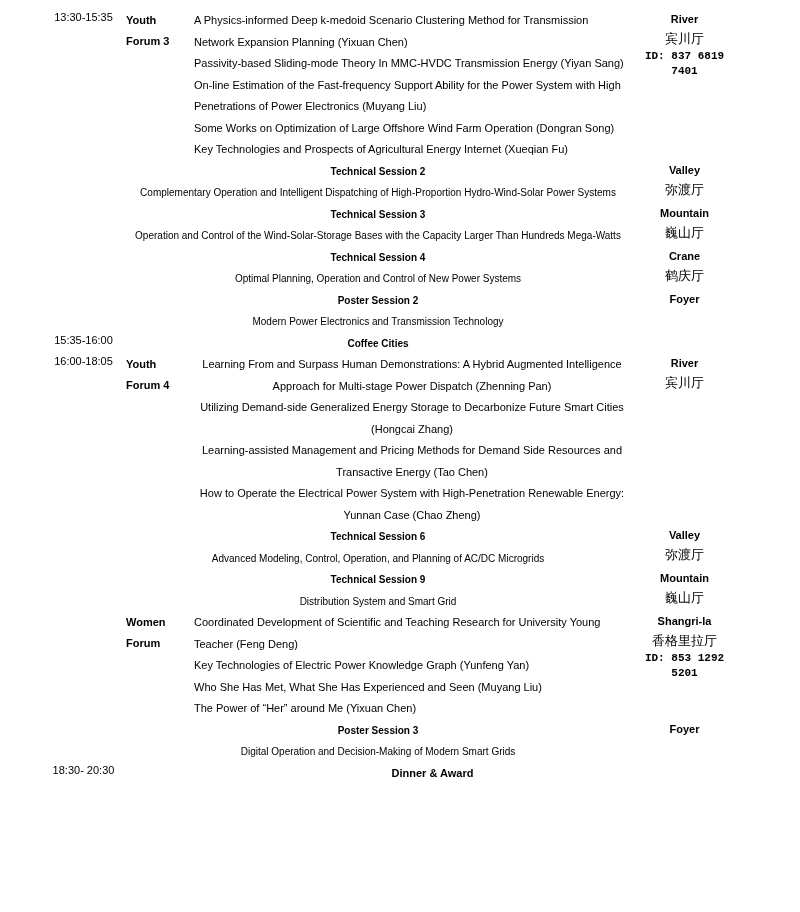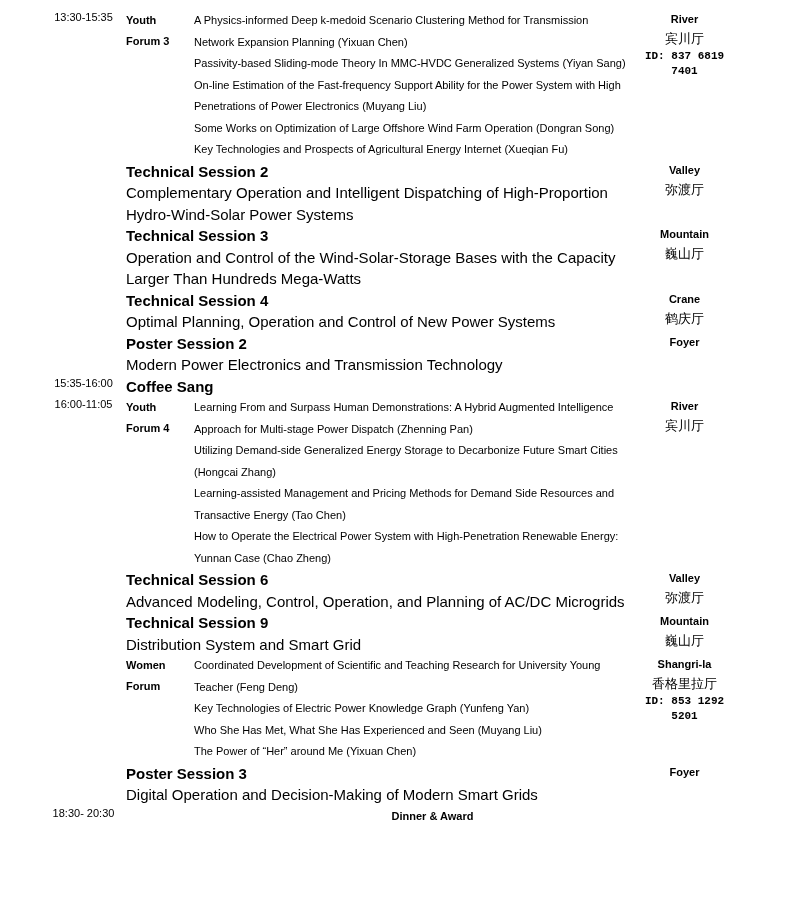--- a/index.html
+++ b/index.html
@@ -57,23 +57,23 @@
     text-align: left;
     padding-left: 8px;
     font-weight: bold;
     font-size: 11px;
     line-height: 21px;
   }
   .label-cell span { display: block; white-space: nowrap; }
 
   .body-cell {
     padding: 4px 7px 5px 8px;
-    font-size: 15px;
+    font-size: 10px;
     line-height: 21.5px;
-    text-align: left;
+    text-align: center;
   }
   .body-cell .ttl { font-weight: bold; display: block; }
   .body-cell .dsc { display: block; }
 
   .venue-cell {
     vertical-align: middle;
     text-align: center;
     line-height: 19px;
   }
   .venue-cell .v-en {
@@ -137,21 +137,21 @@
       <span>Forum 3</span>
     </td>
 
     <td class="maj-t bx-r" style="padding:0;">
       <table class="subtable">
         <tbody>
           <tr>
             <td>A Physics-informed Deep k-medoid Scenario Clustering Method for Transmission Network Expansion Planning (Yixuan Chen)</td>
               </tr>
           <tr>
-            <td>Passivity-based Sliding-mode Theory In MMC-HVDC Generalized Systems (Yiyan Sang)</td>
+            <td>Passivity-based Sliding-mode Theory In MMC-HVDC Transmission Energy (Yiyan Sang)</td>
               </tr>
           <tr>
             <td>On-line Estimation of the Fast-frequency Support Ability for the Power System with High Penetrations of Power Electronics (Muyang Liu)</td>
               </tr>
           <tr>
             <td>Some Works on Optimization of Large Offshore Wind Farm Operation (Dongran Song)</td>
               </tr>
           <tr>
             <td>Key Technologies and Prospects of Agricultural Energy Internet (Xueqian Fu)</td>
               </tr>
@@ -205,89 +205,89 @@
       <span class="dsc">Modern Power Electronics and Transmission Technology</span>
     </td>
     <td class="venue-cell maj-r maj-b">
       <span class="v-en">Foyer</span>
     </td>
   </tr>
 
   <tr>
     <td class="time-cell maj-l bx-r maj-b">15:35-16:00</td>
     <td class="body-cell bx-r maj-b" colspan="2">
-      <span class="ttl">Coffee Sang</span>
+      <span class="ttl">Coffee Cities</span>
     </td>
     <td class="venue-cell maj-r maj-b"></td>
   </tr>
 
   <tr>
-    <td class="time-cell maj-l bx-r maj-b" rowspan="5">16:00-11:05</td>
+    <td class="time-cell maj-l bx-r maj-b" rowspan="5">16:00-18:05</td>
 
     <td class="label-cell bx-r">
       <span>Youth</span>
       <span>Forum 4</span>
     </td>
 
+    <td class="bx-r" style="padding:0;text-align:center;">
+      <table class="subtable">
+        <tbody>
+          <tr>
+            <td>Learning From and Surpass Human Demonstrations: A Hybrid Augmented Intelligence Approach for Multi-stage Power Dispatch (Zhenning Pan)</td>
+              </tr>
+          <tr>
+            <td>Utilizing Demand-side Generalized Energy Storage to Decarbonize Future Smart Cities (Hongcai Zhang)</td>
+              </tr>
+          <tr>
+            <td>Learning-assisted Management and Pricing Methods for Demand Side Resources and Transactive Energy (Tao Chen)</td>
+              </tr>
+          <tr>
+            <td>How to Operate the Electrical Power System with High-Penetration Renewable Energy: Yunnan Case (Chao Zheng)</td>
+              </tr>
+        </tbody>
+      </table>
+    </td>
+
+    <td class="venue-cell maj-r bx-b">
+      <span class="v-en">River</span>
+      <span class="v-cn">宾川厅</span>
+    </td>
+  </tr>
+
+  <tr>
+    <td class="body-cell bx-r bx-b" colspan="2">
+      <span class="ttl">Technical Session 6</span>
+      <span class="dsc">Advanced Modeling, Control, Operation, and Planning of AC/DC Microgrids</span>
+    </td>
+    <td class="venue-cell maj-r bx-b">
+      <span class="v-en">Valley</span>
+      <span class="v-cn">弥渡厅</span>
+    </td>
+  </tr>
+
+  <tr>
+    <td class="body-cell bx-r bx-b" colspan="2">
+      <span class="ttl">Technical Session 9</span>
+      <span class="dsc">Distribution System and Smart Grid</span>
+    </td>
+    <td class="venue-cell maj-r bx-b">
+      <span class="v-en">Mountain</span>
+      <span class="v-cn">巍山厅</span>
+    </td>
+  </tr>
+
+  <tr>
+    <td class="label-cell bx-r">
+      <span>Women</span>
+      <span>Forum</span>
+    </td>
     <td class="bx-r" style="padding:0;">
       <table class="subtable">
         <tbody>
           <tr>
-            <td>Learning From and Surpass Human Demonstrations: A Hybrid Augmented Intelligence Approach for Multi-stage Power Dispatch (Zhenning Pan)</td>
-              </tr>
-          <tr>
-            <td>Utilizing Demand-side Generalized Energy Storage to Decarbonize Future Smart Cities (Hongcai Zhang)</td>
-              </tr>
-          <tr>
-            <td>Learning-assisted Management and Pricing Methods for Demand Side Resources and Transactive Energy (Tao Chen)</td>
-              </tr>
-          <tr>
-            <td>How to Operate the Electrical Power System with High-Penetration Renewable Energy: Yunnan Case (Chao Zheng)</td>
-              </tr>
-        </tbody>
-      </table>
-    </td>
-
-    <td class="venue-cell maj-r bx-b">
-      <span class="v-en">River</span>
-      <span class="v-cn">宾川厅</span>
-    </td>
-  </tr>
-
-  <tr>
-    <td class="body-cell bx-r bx-b" colspan="2">
-      <span class="ttl">Technical Session 6</span>
-      <span class="dsc">Advanced Modeling, Control, Operation, and Planning of AC/DC Microgrids</span>
-    </td>
-    <td class="venue-cell maj-r bx-b">
-      <span class="v-en">Valley</span>
-      <span class="v-cn">弥渡厅</span>
-    </td>
-  </tr>
-
-  <tr>
-    <td class="body-cell bx-r bx-b" colspan="2">
-      <span class="ttl">Technical Session 9</span>
-      <span class="dsc">Distribution System and Smart Grid</span>
-    </td>
-    <td class="venue-cell maj-r bx-b">
-      <span class="v-en">Mountain</span>
-      <span class="v-cn">巍山厅</span>
-    </td>
-  </tr>
-
-  <tr>
-    <td class="label-cell bx-r">
-      <span>Women</span>
-      <span>Forum</span>
-    </td>
-    <td class="bx-r" style="padding:0;">
-      <table class="subtable">
-        <tbody>
-          <tr>
             <td>Coordinated Development of Scientific and Teaching Research for University Young Teacher (Feng Deng)</td>
               </tr>
           <tr>
             <td>Key Technologies of Electric Power Knowledge Graph (Yunfeng Yan)</td>
               </tr>
           <tr>
             <td>Who She Has Met, What She Has Experienced and Seen (Muyang Liu)</td>
               </tr>
           <tr>
             <td>The Power of “Her” around Me (Yixuan Chen)</td>

